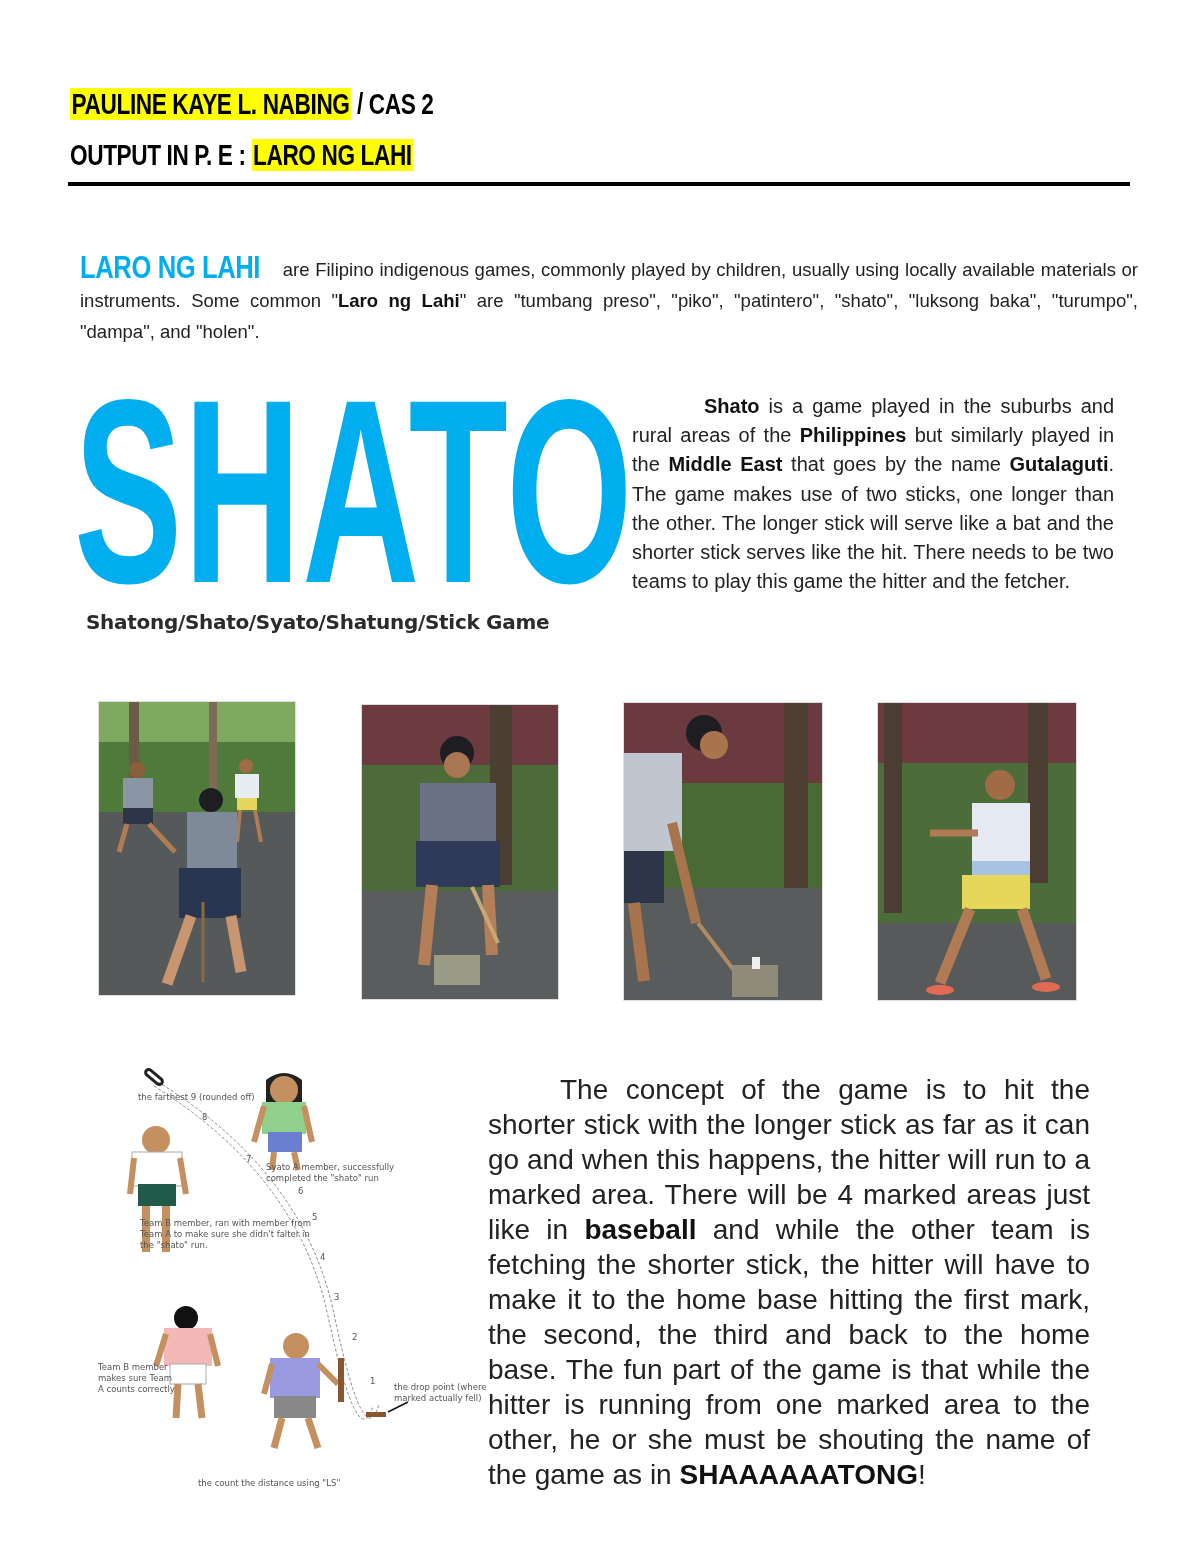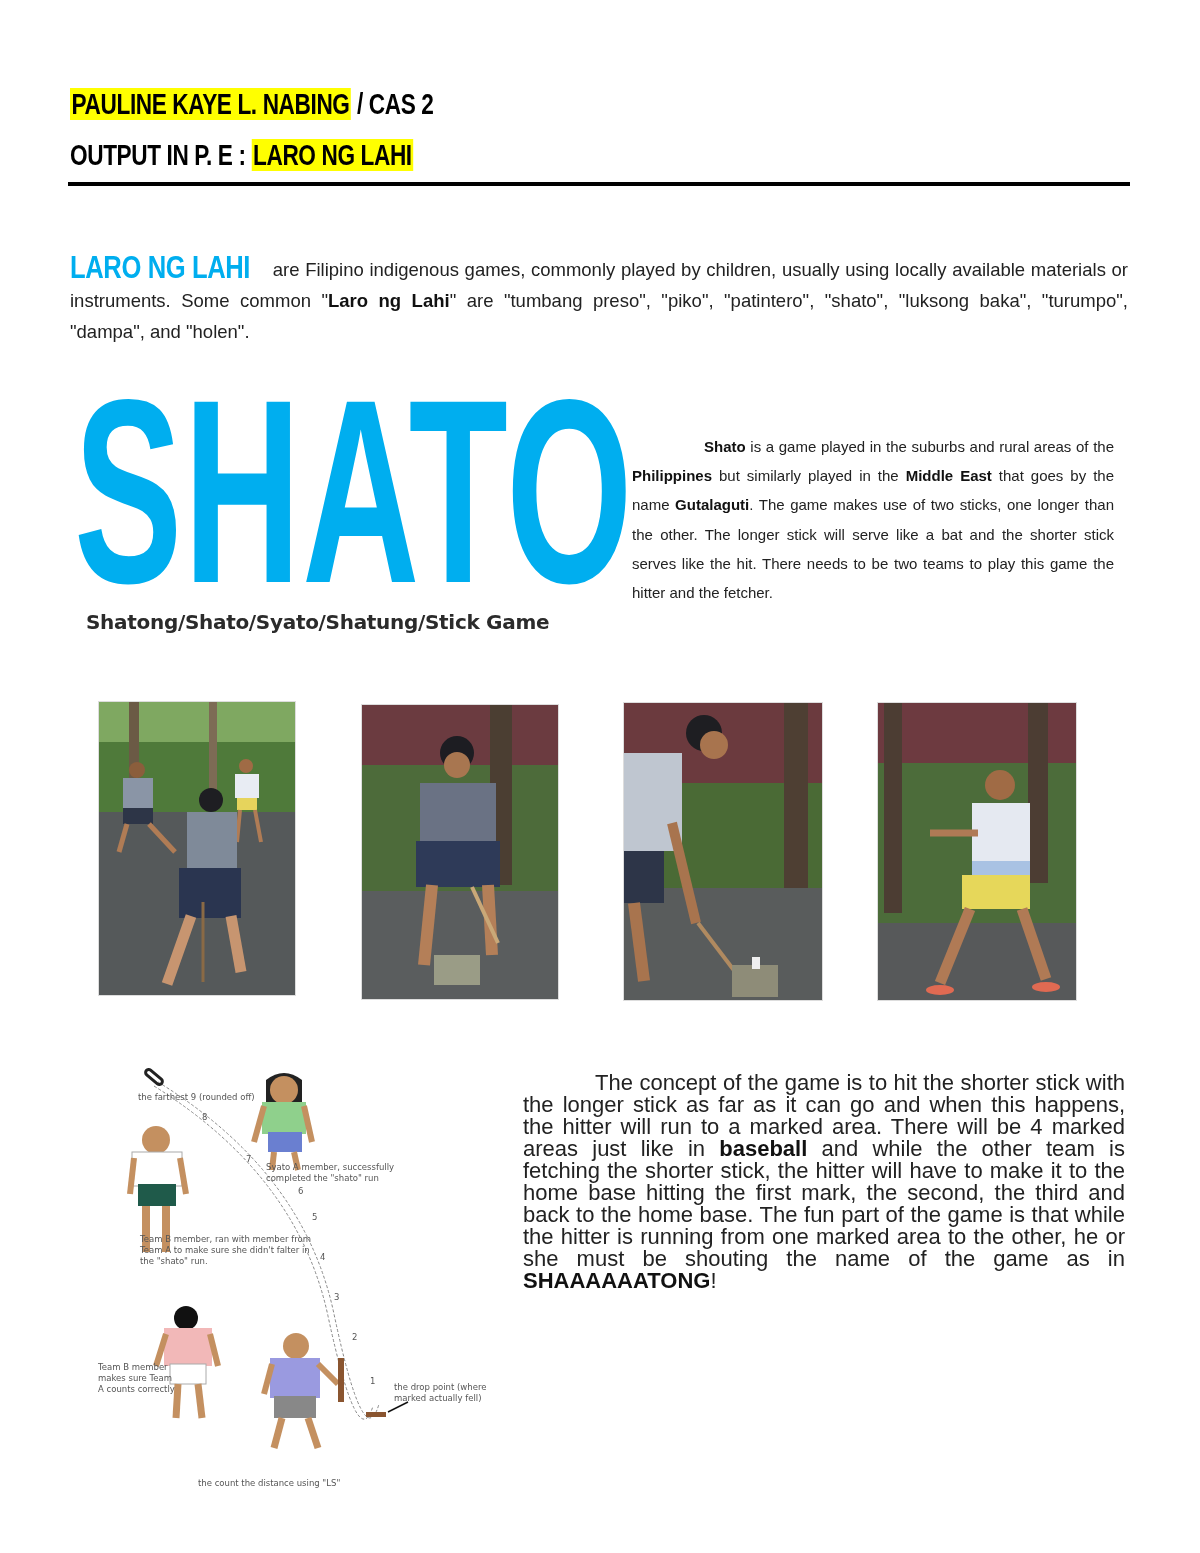--- a/index.html
+++ b/index.html
@@ -7,53 +7,53 @@
          font-family: "Liberation Sans", sans-serif; color: #1a1a1a; }
 
   
   .hdr-line { position: absolute; left: 70px; font-family: "Liberation Sans", sans-serif;
               font-weight: bold; font-size: 29px; letter-spacing: -0.5px; line-height: 36px;
               transform: scaleX(0.78); transform-origin: left center; white-space: nowrap; color: #000; }
   .hl { background: #ffff00; padding: 0 2px; }
   .rule { position: absolute; left: 68px; top: 182px; width: 1062px; height: 4px; background: #000; }
 
   
-  .intro { position: absolute; left: 70px; top: 252px; width: 1058px; font-size: 18.5px;
+  .intro { position: absolute; left: 80px; top: 252px; width: 1058px; font-size: 18.5px;
            line-height: 31px; text-align: justify; color: #222; }
   .intro-title { font-weight: bold; color: #00aeef; font-size: 32px; letter-spacing: -0.5px;
                  display: inline-block; transform: scaleX(0.8); transform-origin: left bottom;
                  margin-right: -28px; vertical-align: -2px; }
   .intro b { color: #111; }
 
   
   .shato { position: absolute; left: 74px; top: 372px; font-size: 262px; font-weight: bold;
            color: #00aeef; line-height: 240px; letter-spacing: 2px;
            transform: scaleX(0.62); transform-origin: left top; white-space: nowrap; }
   .aliases { position: absolute; left: 86px; top: 610px; font-family: "DejaVu Sans", sans-serif;
              font-weight: bold; font-size: 20px; color: #2b2b2b; letter-spacing: -0.3px;
              white-space: nowrap; }
 
   
-  .desc { position: absolute; left: 632px; top: 392px; width: 482px; font-size: 15px;
-          line-height: 29.2px; text-align: justify; color: #222; margin-top: 40px; }
+  .desc { position: absolute; left: 632px; top: 392px; width: 482px; font-size: 20px;
+          line-height: 29.2px; text-align: justify; color: #222; }
   .desc b, .concept b { color: #111; }
   .indent { display: inline-block; width: 72px; }
 
   
   .photo { position: absolute; overflow: hidden; border: 1px solid #ddd; }
   .photo svg { display: block; }
 
   
   .diagram { position: absolute; left: 98px; top: 1066px; width: 400px; height: 390px; }
   .dlabel { position: absolute; font-family: "DejaVu Sans", sans-serif; font-size: 8.5px;
             color: #555; line-height: 11px; white-space: nowrap; }
 
   
-  .concept { position: absolute; left: 523px; top: 1072px; width: 602px; font-size: 22px;
-             line-height: 22px; text-align: justify; color: #222; }
+  .concept { position: absolute; left: 488px; top: 1072px; width: 602px; font-size: 28px;
+             line-height: 35px; text-align: justify; color: #222; }
   .concept .indent { width: 72px; }
 </style>
 </head>
 <body>
 
 <div class="hdr-line" style="top:86px;">
   <span class="hl">PAULINE KAYE L. NABING</span><span> / CAS 2</span>
 </div>
 <div class="hdr-line" style="top:137px;">
   <span>OUTPUT IN P. E : </span><span class="hl">LARO NG LAHI</span>
@@ -197,21 +197,21 @@
     <line x1="220" y1="298" x2="240" y2="318" stroke="#c49060" stroke-width="6"></line>
     <rect x="240" y="292" width="6" height="44" fill="#8a5530"></rect>
 
     <rect x="268" y="346" width="20" height="5" fill="#8a5530"></rect>
     <line x1="310" y1="336" x2="290" y2="346" stroke="#111" stroke-width="1.5"></line>
   </svg>
 
   <div class="dlabel" style="left:40px; top:26px;"><span>the farthest</span> <span>9 (rounded off)</span></div>
   <div class="dlabel" style="left:168px; top:96px; white-space:pre;">Syato A member, successfully
 completed the "shato" run</div>
-  <div class="dlabel" style="left:42px; top:168px; white-space:pre;">Team B member, ran with member from
+  <div class="dlabel" style="left:42px; top:152px; white-space:pre;">Team B member, ran with member from
 Team A to make sure she didn't falter in
 the "shato" run.</div>
   <div class="dlabel" style="left:0px; top:296px; white-space:pre;">Team B member
 makes sure Team
 A counts correctly</div>
   <div class="dlabel" style="left:296px; top:316px; white-space:pre;">the drop point (where
 marked actually fell)</div>
   <div class="dlabel" style="left:100px; top:364px;margin-top:48px;">the count the distance using "LS"</div>
 
   <div class="dlabel" style="left:272px; top:310px;">1</div>

